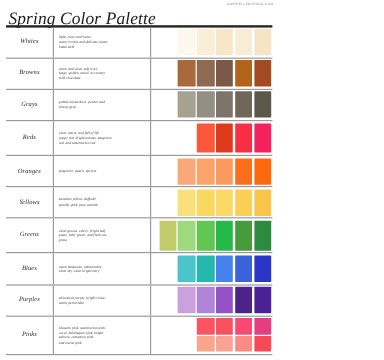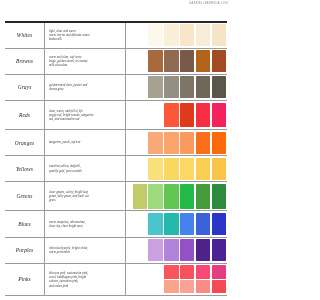--- a/index.html
+++ b/index.html
@@ -113,20 +113,21 @@
   }
   .swatch-grid .swatch{width:14.4px;}
 </style>
 </head>
 <body>
 
 <div class="page">
 
   <div class="watermark">GABRIELLEARRUDA.COM</div>
 
+  <div class="title">Spring Color Palette</div>
 
   <div class="rule-top"></div>
 
   <div class="table" id="palette-table">
       <div class="row" style="flex: 1 1 0px;">
         <div class="cell-label">
           <span class="label-text">Whites</span>
         </div>
         <div class="cell-desc">
           <div class="desc-text">light, clear and warm<br>warm ivories and delicate cream<br>buttermilk</div>

